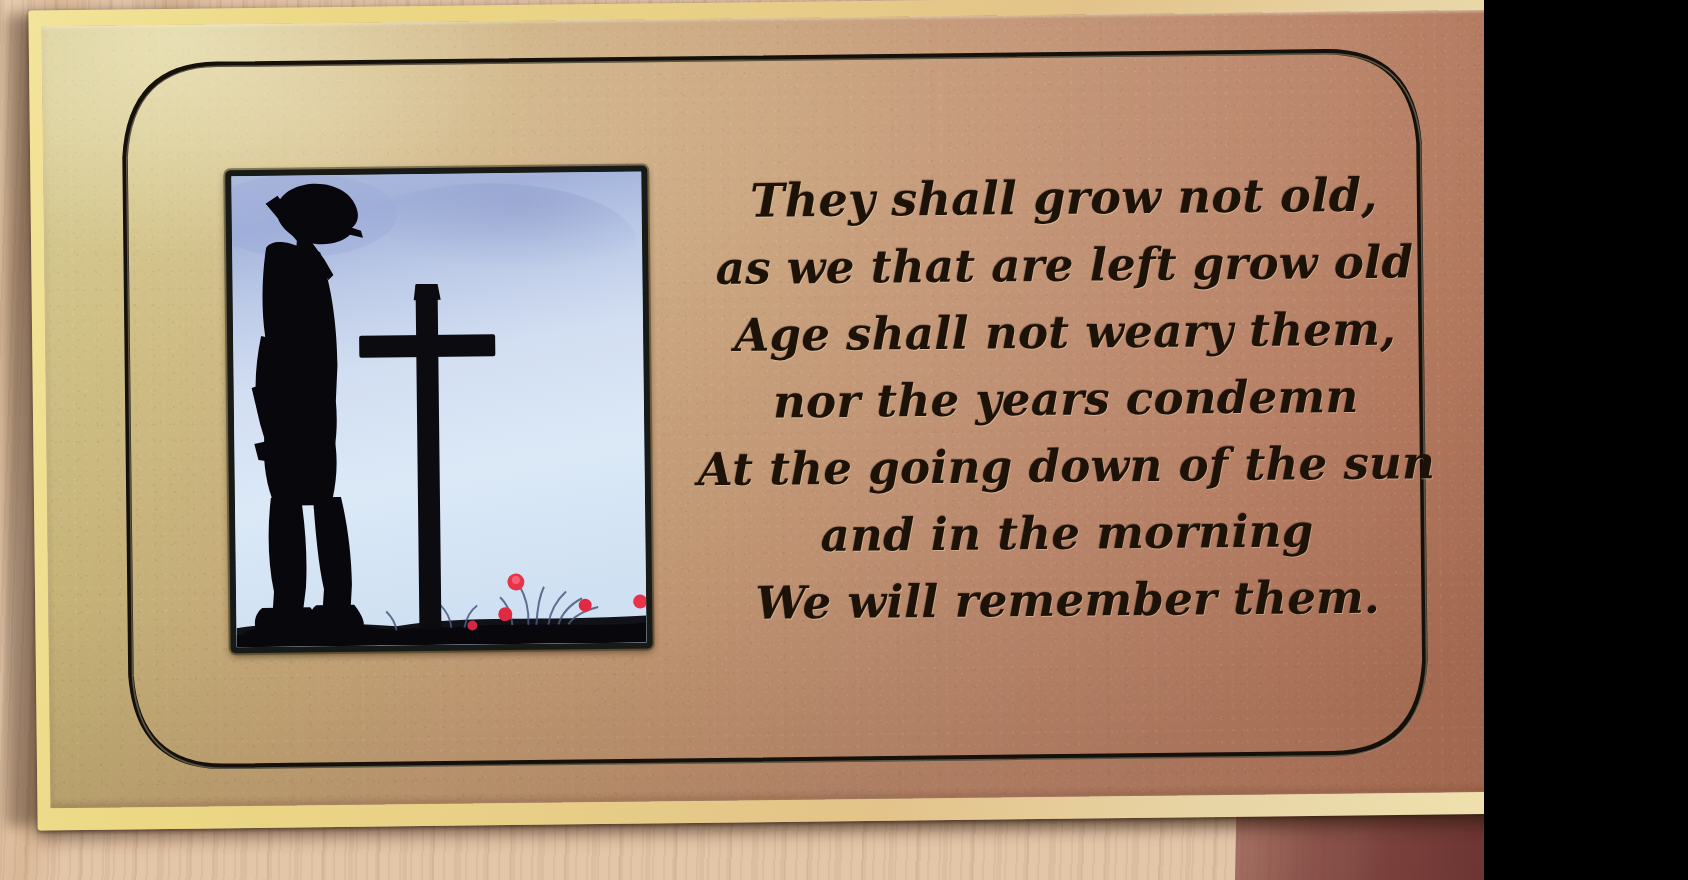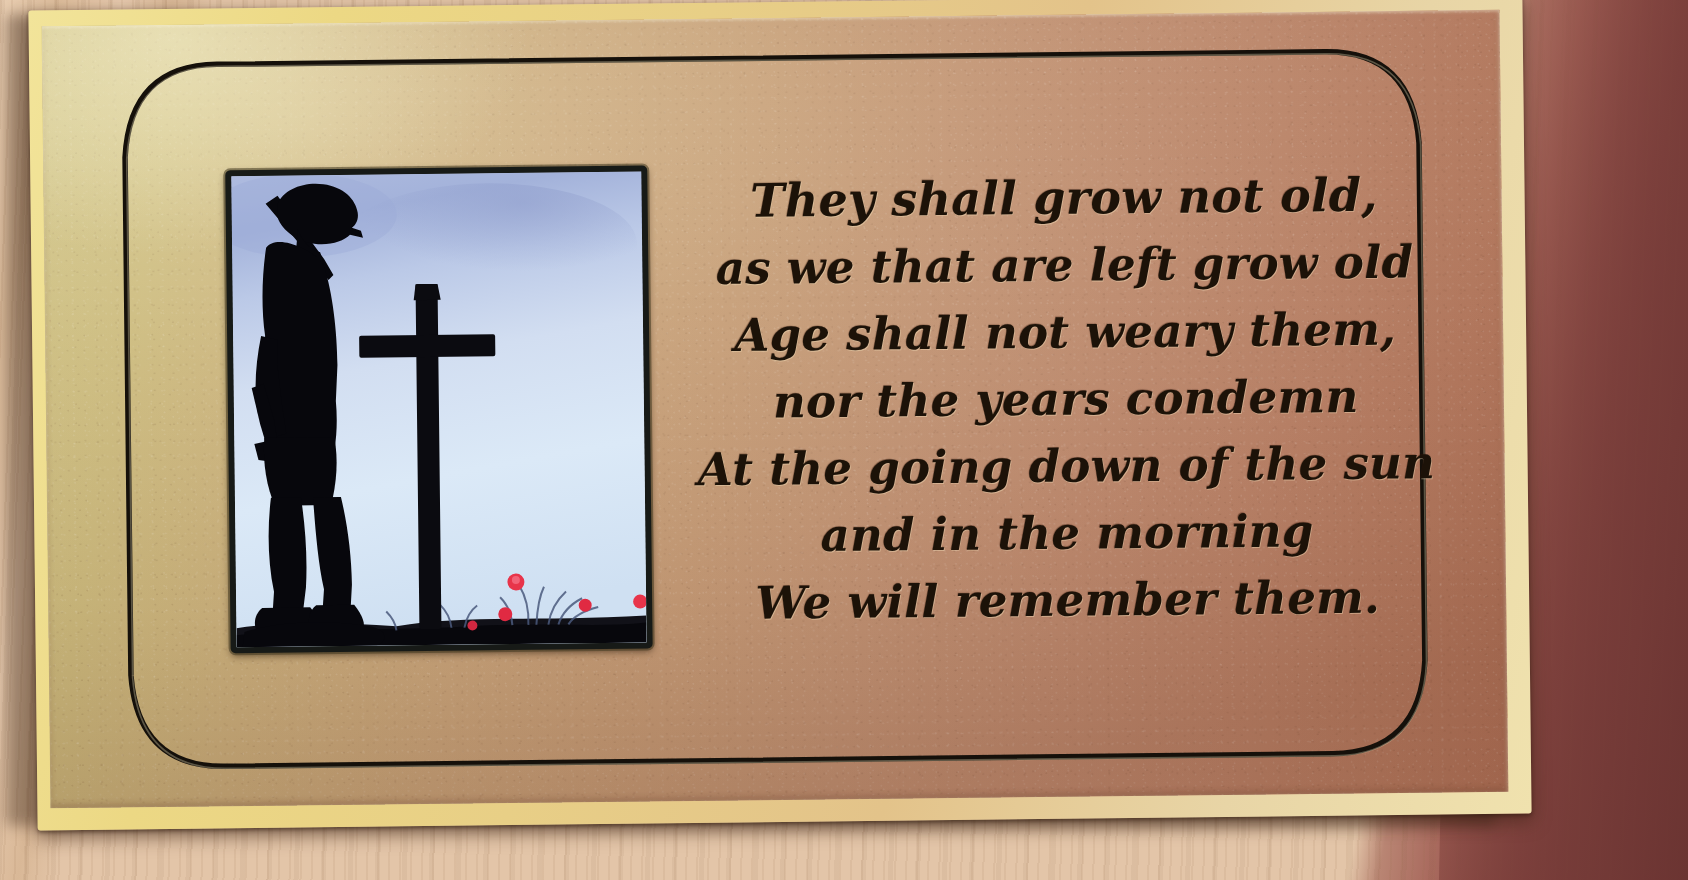--- a/index.html
+++ b/index.html
@@ -10,21 +10,21 @@
   body {
     width: 1688px;
     height: 880px;
     overflow: hidden;
     font-family: "Liberation Serif", serif;
   }
 
   
   #scene {
     position: relative;
-    width: 1688px;
+    width: 1484px;
     height: 880px;
     overflow: hidden;
     background:
       linear-gradient(100deg,
         #e9ceb2 0px,
         #ddbd9c 60px,
         #e6c9ad 120px,
         #d9b897 170px,
         #e3c5a8 210px 1480px,
         #b98573 1510px,

